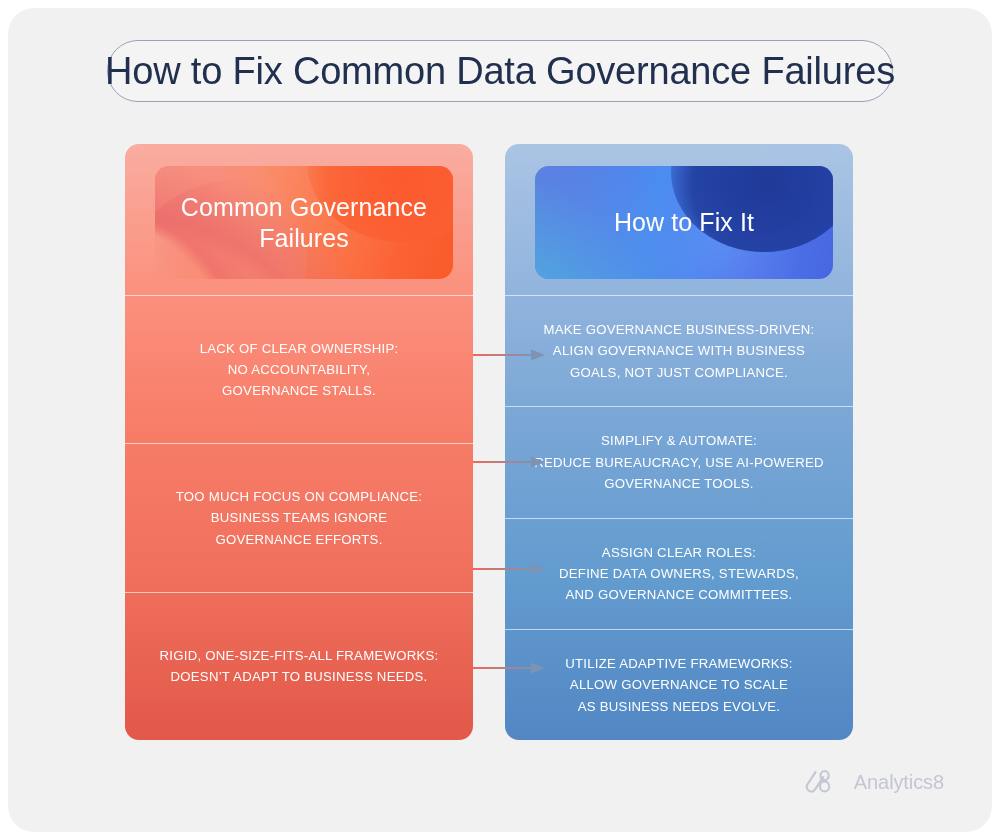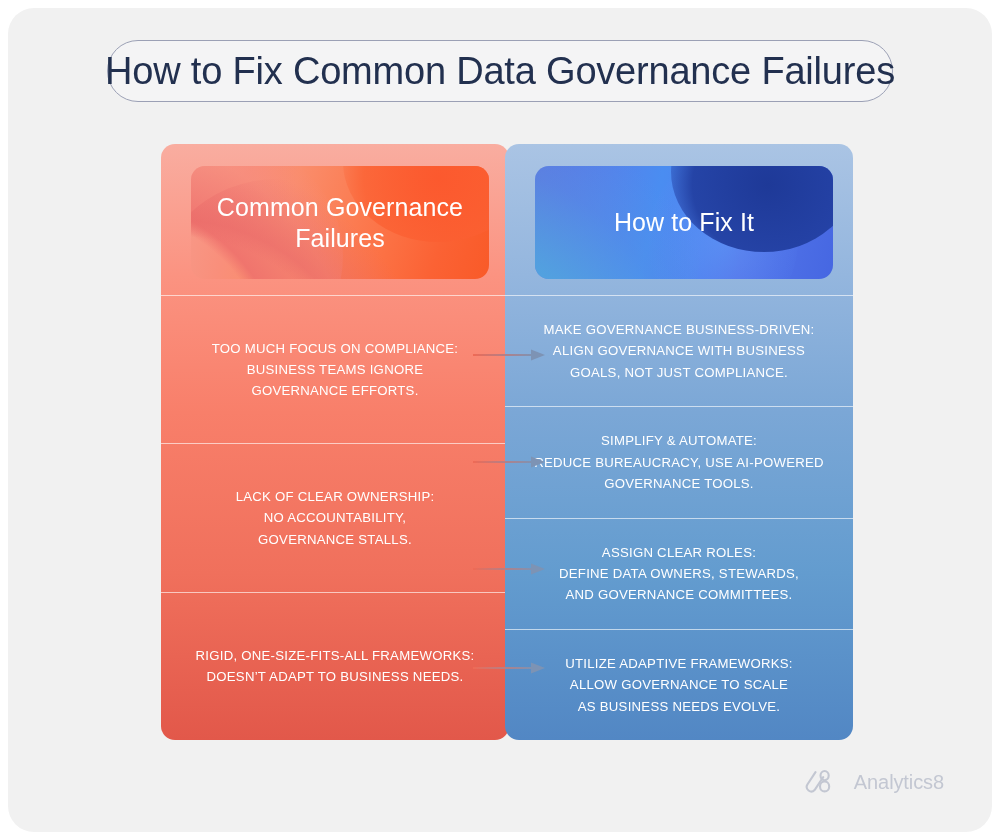--- a/index.html
+++ b/index.html
@@ -52,21 +52,21 @@
   .col {
     position: absolute;
     top: 136px;
     width: 348px;
     height: 596px;
     border-radius: 14px;
     overflow: hidden;
     display: flex;
     flex-direction: column;
   }
-  .col-left  { left: 117px; background: linear-gradient(180deg,#f9ada0 0%, #fb9381 22%, #f87f6a 45%, #f0705c 72%, #e2584a 100%); margin-left: 36px; }
+  .col-left  { left: 117px; background: linear-gradient(180deg,#f9ada0 0%, #fb9381 22%, #f87f6a 45%, #f0705c 72%, #e2584a 100%); }
   .col-right { left: 497px; background: linear-gradient(180deg,#aac4e4 0%, #94b6de 22%, #7ba7d6 45%, #639ccf 72%, #5287c4 100%); justify-content: space-between; }
 
   
   .head-wrap {
     flex: 0 0 151px;
     position: relative;
     display: flex;
     align-items: center;
     justify-content: center;
   }
@@ -215,28 +215,28 @@
         <div class="art-left-topblob"></div>
         <div class="art-left-arc"></div>
         <div class="art-left-arc2"></div>
         <div class="head-text">Common
 Governance
 Failures</div>
       </div>
     </div>
     <div class="rows">
       <div class="row">
+        <div class="row-text">LACK OF CLEAR OWNERSHIP:
+NO ACCOUNTABILITY,
+GOVERNANCE STALLS.</div>
+      </div>
+      <div class="row">
         <div class="row-text">TOO MUCH FOCUS ON COMPLIANCE:
 BUSINESS TEAMS IGNORE
 GOVERNANCE  EFFORTS.</div>
-      </div>
-      <div class="row">
-        <div class="row-text">LACK OF CLEAR OWNERSHIP:
-NO ACCOUNTABILITY,
-GOVERNANCE STALLS.</div>
       </div>
       <div class="row">
         <div class="row-text">RIGID, ONE-SIZE-FITS-ALL FRAMEWORKS:
 DOESN’T ADAPT TO BUSINESS NEEDS.</div>
       </div>
     </div>
   </div>
 
   <div class="col col-right">
     <div class="head-wrap">

